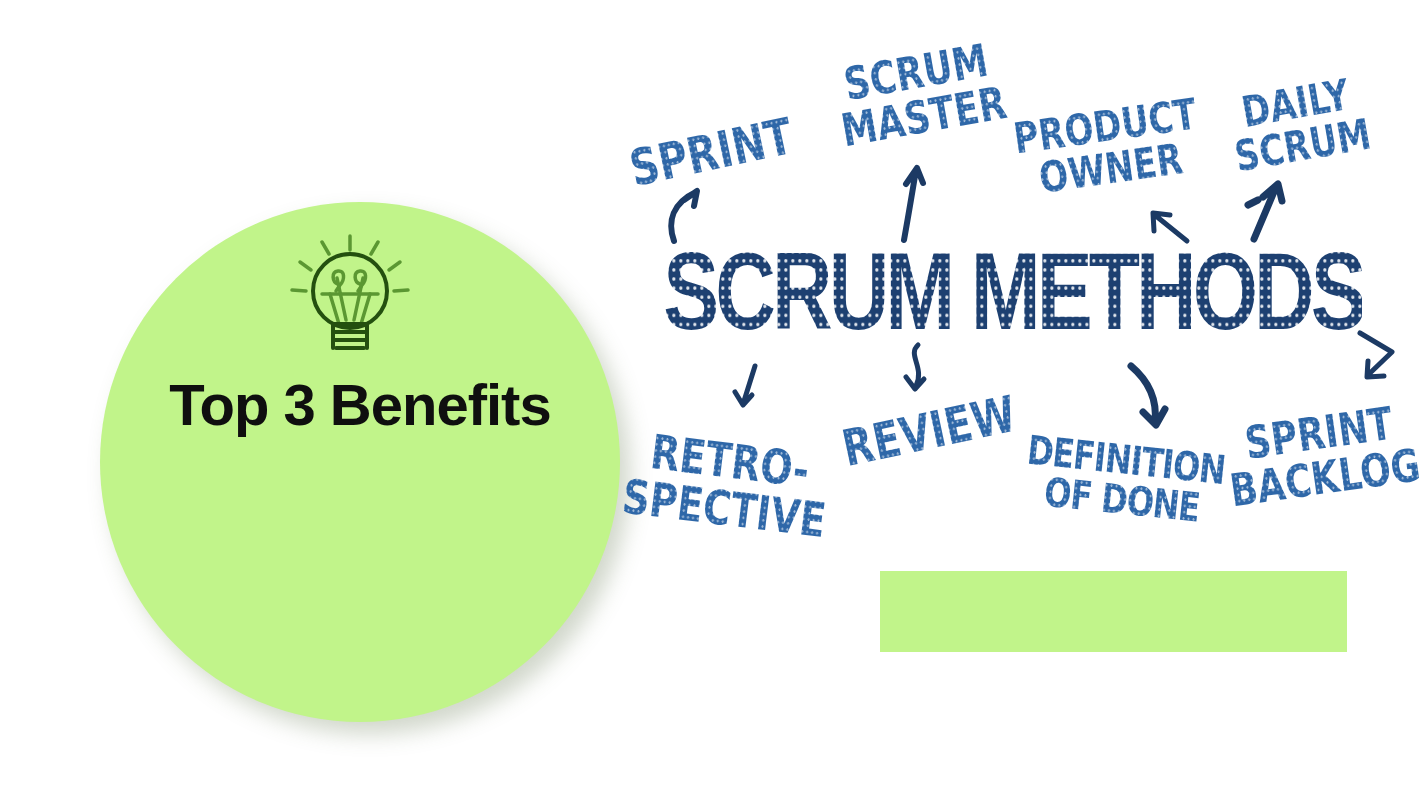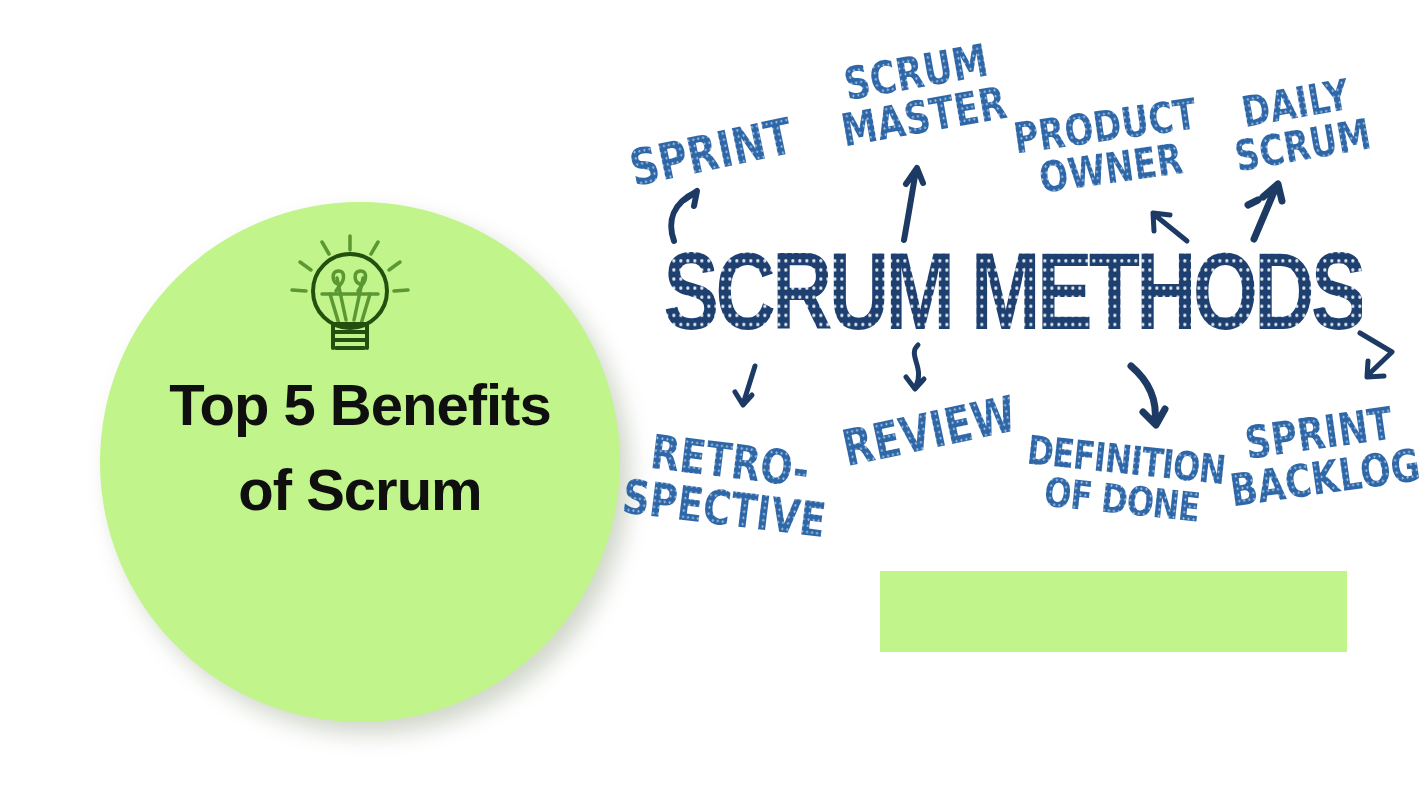--- a/index.html
+++ b/index.html
@@ -105,22 +105,21 @@
 
       <g stroke="#24500f" stroke-width="4" fill="none" stroke-linecap="round">
         <path d="M64,96 L96,96"></path>
         <path d="M63,104 L97,104"></path>
         <path d="M63,112 L97,112"></path>
         <path d="M66,120 L94,120"></path>
         <path d="M63,96 L63,120 M97,96 L97,120"></path>
       </g>
     </svg>
     <div class="badge-text">
-      <div>Top 5 Benefits</div>
-      <div>of Scrum</div>
+      <div>Top 3 Benefits</div>
     </div>
   </div>
 
   <div class="diagram-title">SCRUM METHODS</div>
 
   <div class="term t-sprint">
     <span>SPRINT</span>
   </div>
   <div class="term t-scrum-master">
     <span>SCRUM</span>

